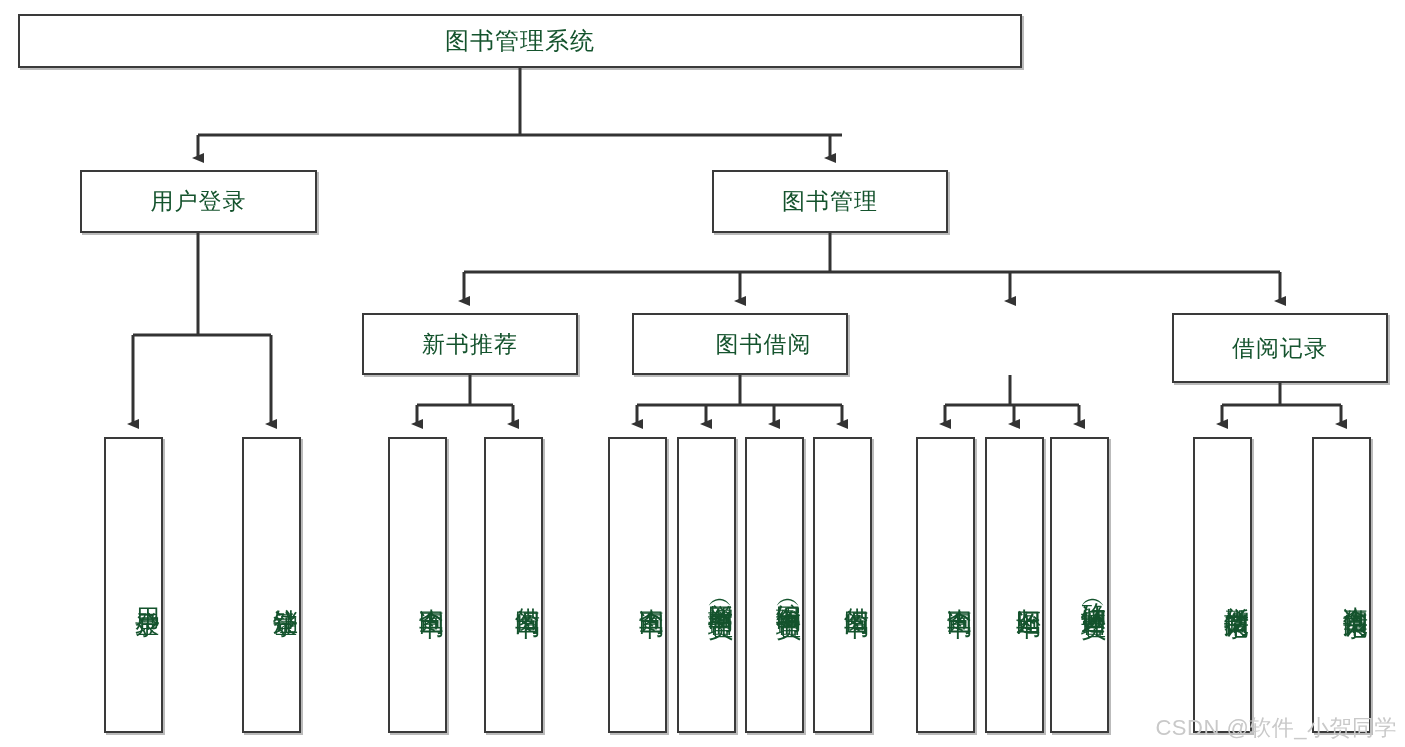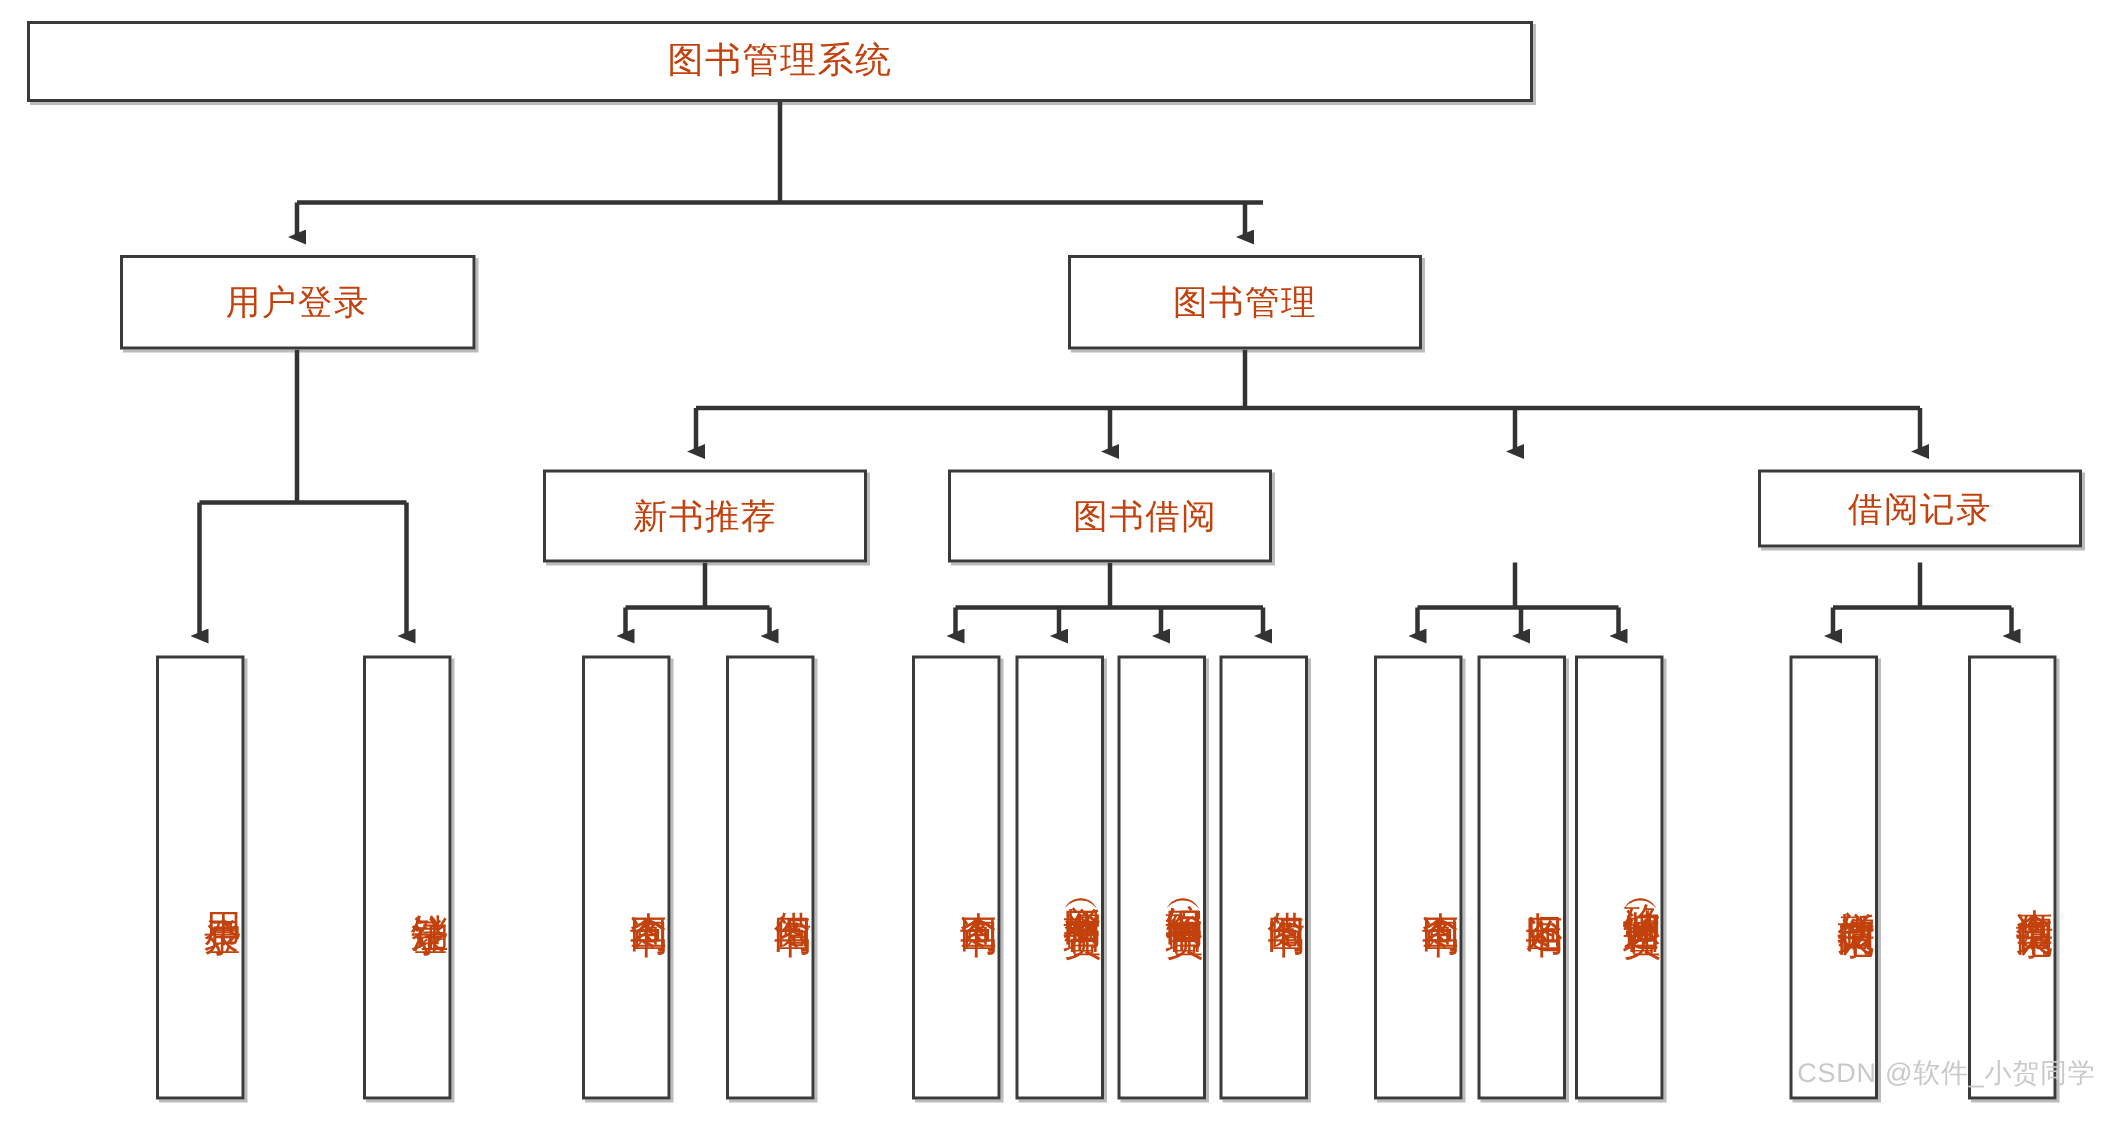--- a/index.html
+++ b/index.html
@@ -27,21 +27,21 @@
     pointer-events: none;
   }
   .node {
     position: absolute;
     box-sizing: border-box;
     border: 2px solid #3a3a3a;
     background: #ffffff;
     display: flex;
     align-items: center;
     justify-content: center;
-    color: #c2410c;
+    color: #14532d;
     box-shadow: 2px 2px 0 rgba(60,60,60,0.35);
   }
   .node.h {
     font-size: 23px;
     line-height: 1.15;
     letter-spacing: 1px;
     white-space: nowrap;
   }
   .node.root {
     font-size: 24px;
@@ -57,22 +57,22 @@
     letter-spacing: 2px;
   }
   .node.v .vtext {
     writing-mode: vertical-rl;
     text-orientation: upright;
     display: block;
   }
   .watermark {
     position: absolute;
     right: 8px;
-    bottom: 20px;
-    font-size: 18px;
+    bottom: 4px;
+    font-size: 22px;
     color: #c9c9c9;
     letter-spacing: 0.5px;
     white-space: nowrap;
   }
 </style>
 </head>
 <body>
 
 <div id="canvas">
 
@@ -136,21 +136,21 @@
   <div class="node h" style="left:362px; top:313px; width:216px; height:62px;">
     <span>新书推荐</span>
   </div>
 
   <div class="node h" style="left:712px; top:170px; width:236px; height:63px;">
     <span>图书管理</span>
   </div>
   <div class="node h" style="left:632px; top:313px; width:216px; height:62px;padding-left:47px;">
     <span>图书借阅</span>
   </div>
-  <div class="node h" style="left:1172px; top:313px; width:216px; height:52px;">
+  <div class="node h" style="left:1172px; top:313px; width:216px; height:70px;">
     <span>借阅记录</span>
   </div>
 
   <div class="node v" style="left:104px; top:437px; width:59px; height:296px;">
     <span class="vtext">用户登录</span>
   </div>
   <div class="node v" style="left:242px; top:437px; width:59px; height:296px;">
     <span class="vtext">注销登录</span>
   </div>
 

